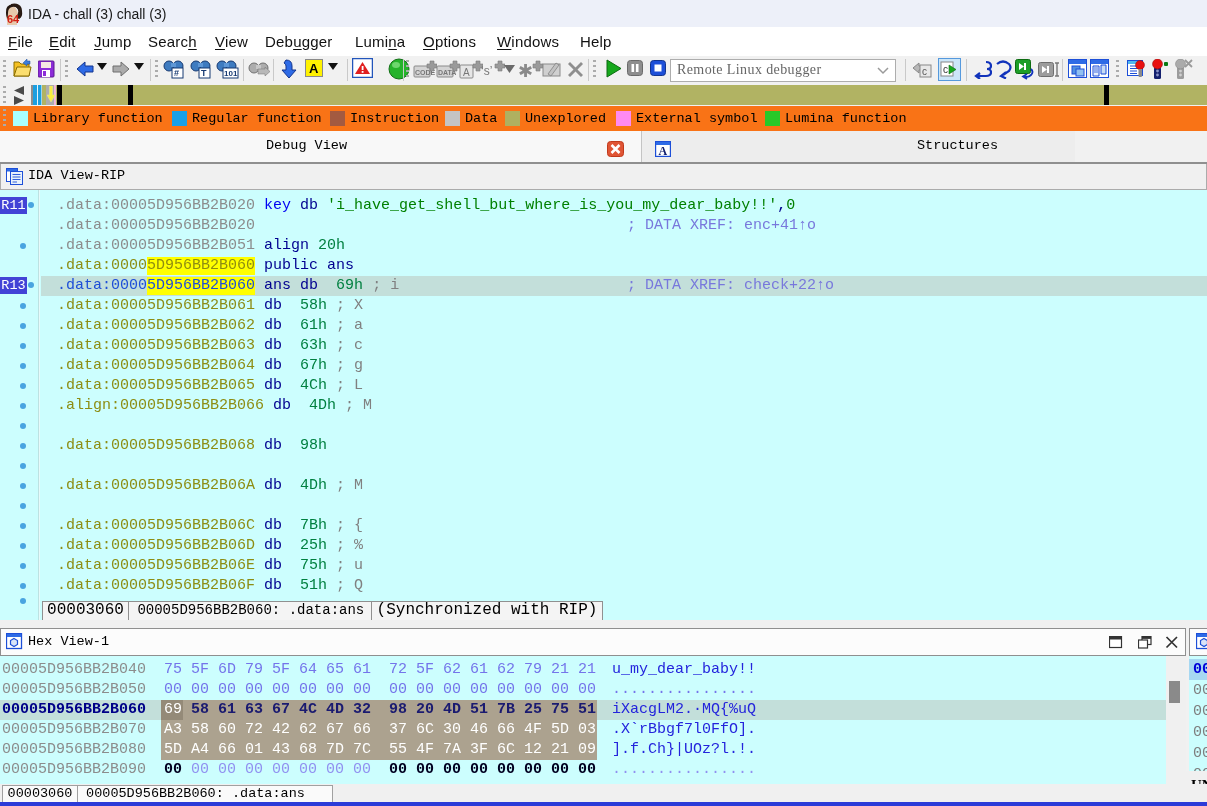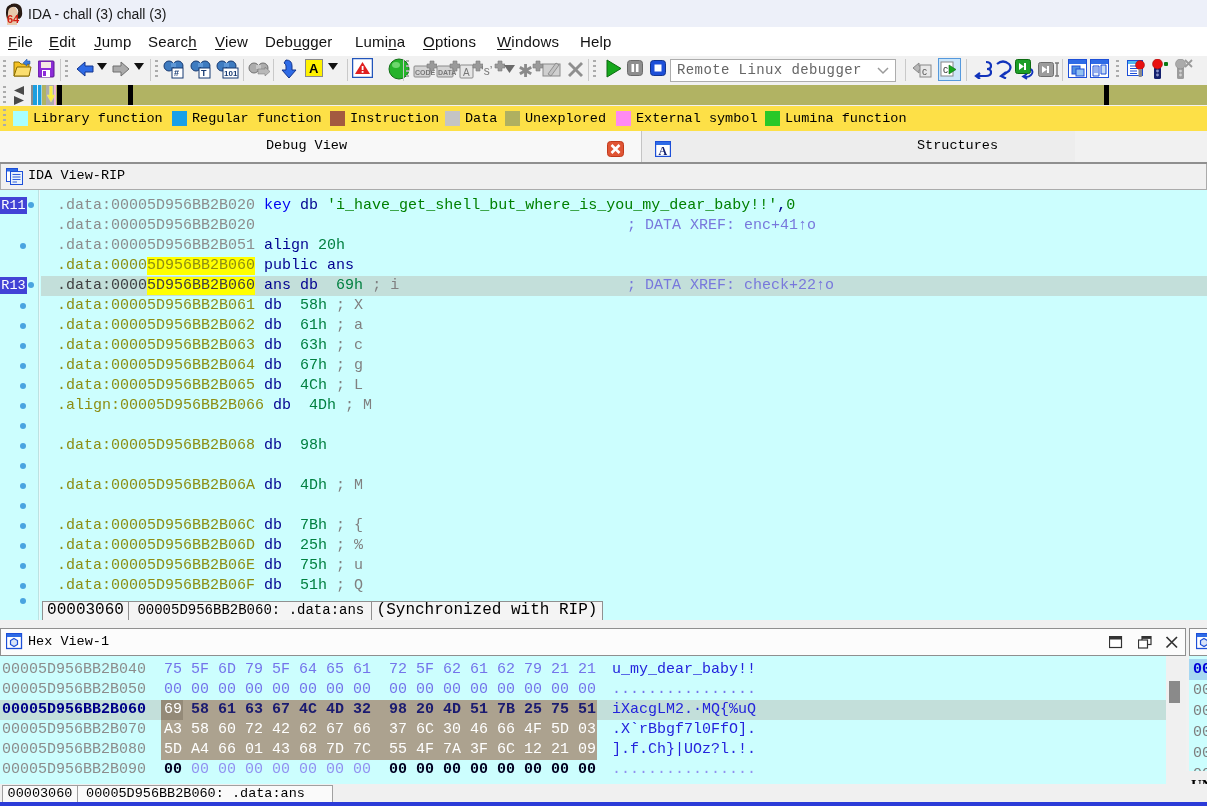--- a/index.html
+++ b/index.html
@@ -1,54 +1,54 @@
 <!DOCTYPE html>
 <html><head><meta charset="utf-8">
 <style>
   html,body{margin:0;padding:0;}
   body{width:1207px;height:806px;position:relative;overflow:hidden;
        font-family:"Liberation Sans",sans-serif;background:#F1F1F1;}
   .abs{position:absolute;}
-  .mono{font-family:Liberation Mono, monospace;}
+  .mono{font-family:Liberation Serif, serif;}
   
   #title{left:0;top:0;width:1207px;height:27px;background:#EDF0F9;}
   #title .txt{left:28px;top:6px;font-size:14px;color:#1a1a1a;}
   
   #menu{left:0;top:27px;width:1207px;height:29px;background:#FFFFFF;}
   #menu span{position:absolute;top:6px;font-size:15px;color:#111;letter-spacing:0.2px;}
   #menu u{text-decoration:underline;text-underline-offset:2px;}
   
   #tools{left:0;top:56px;width:1207px;height:28px;background:#F1F1F1;border-bottom:1px solid #DCDCDC;}
   .grip{position:absolute;width:3px;background-image:repeating-linear-gradient(to bottom,#ABABAB 0 2px,transparent 2px 5px);}
   .tsep{position:absolute;top:3px;height:22px;width:1px;background:#C9C9C9;}
   .ticon{position:absolute;top:2px;}
   
   #navrow{left:0;top:84px;width:1207px;height:22px;background:#F1F1F1;}
   #navband{position:absolute;left:31px;top:1px;width:1176px;height:20px;background:#B1B363;}
   #navband div{position:absolute;top:0;height:20px;}
   
-  #legend{left:0;top:106px;width:1207px;height:25px;background:#fde047;}
+  #legend{left:0;top:106px;width:1207px;height:25px;background:#f97316;}
   #legend .box{position:absolute;top:5px;width:15px;height:15px;}
   #legend .lbl{position:absolute;top:5px;font-family:"Liberation Mono",monospace;font-size:13.5px;color:#000;}
   
   #tabs{left:0;top:131px;width:1075px;height:31px;background:#EDEDED;}
   #tabs .lt{position:absolute;left:0;top:0;width:641px;height:31px;background:#F8F8F8;border-right:1px solid #C4C4C4;}
   #tabs .ttxt{position:absolute;top:7px;font-family:"Liberation Mono",monospace;font-size:13.5px;color:#000;}
   #tabborder{left:0;top:162px;width:1207px;height:2px;background:#8F8F8F;}
   
   #viewhdr{left:0;top:164px;width:1205px;height:25px;background:#F0F0F0;border:1px solid #ABABAB;border-top:none;}
   #viewhdr .t{position:absolute;left:27px;top:4px;font-family:"Liberation Mono",monospace;font-size:13.5px;color:#000;}
   
   #dis{left:0;top:190px;width:1207px;height:430px;background:#CCFEFE;}
   #dis .mline{position:absolute;left:38px;top:0;width:1px;height:430px;background:#BCE2E2;}
   #dis .mline2{position:absolute;left:39px;top:0;width:1px;height:430px;background:#E6FBFB;}
   .dl{position:absolute;left:0;width:1207px;height:20px;font-family:"Liberation Mono",monospace;font-size:15px;padding-left:35px;}
   .dl span{position:absolute;top:1px;white-space:pre;}
   .dl i,.dl b{font-style:normal;font-weight:normal;}
-  .pgray{color:#8C8C8C;} .polive{color:#8D8D13;} .pblue{color:#404040;}
+  .pgray{color:#8C8C8C;} .polive{color:#8D8D13;} .pblue{color:#1d4ed8;}
   .kblue{color:#0202F2;} .navy{color:#000090;} .grn{color:#008040;}
   .str{color:#008000;} .cgray{color:#808080;} .xref{color:#7878DC;}
   .ylw{background:#FFFF00;}
   .dot{position:absolute;width:6px;height:6px;border-radius:50%;background:#49A4E0;}
   .rlab{position:absolute;left:0;width:27px;height:17px;background:#4343D6;color:#FFF;
         font-family:"Liberation Mono",monospace;font-size:13.5px;text-align:center;line-height:17px;}
   #band{position:absolute;left:41px;top:86px;width:1166px;height:20px;background:#C3DFDA;}
   .ocell{position:absolute;top:411px;height:18px;background:#F4F4F4;border:1px solid #909090;
          font-family:"Liberation Mono",monospace;color:#000;white-space:pre;}
   

